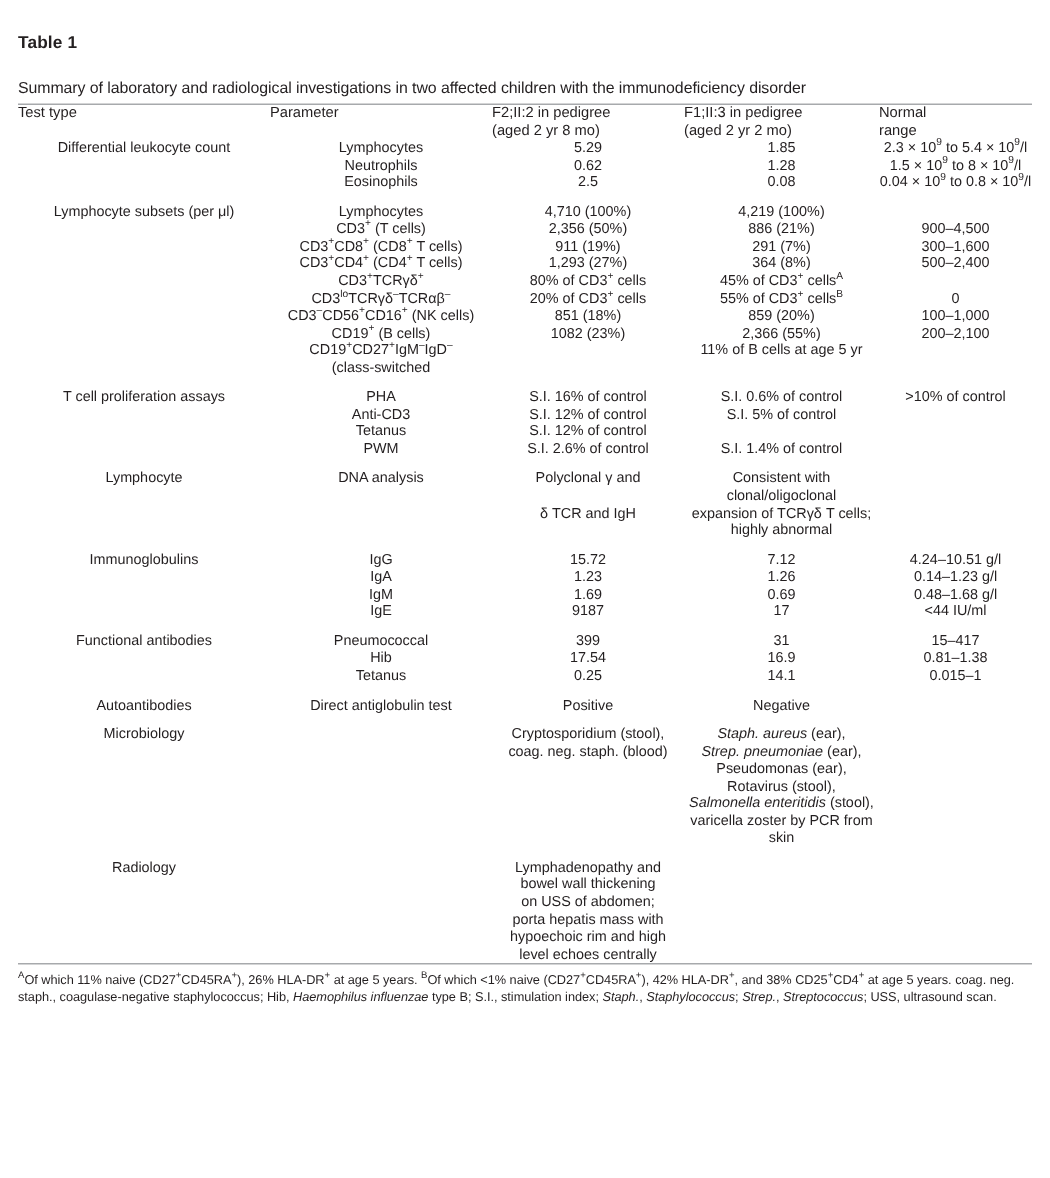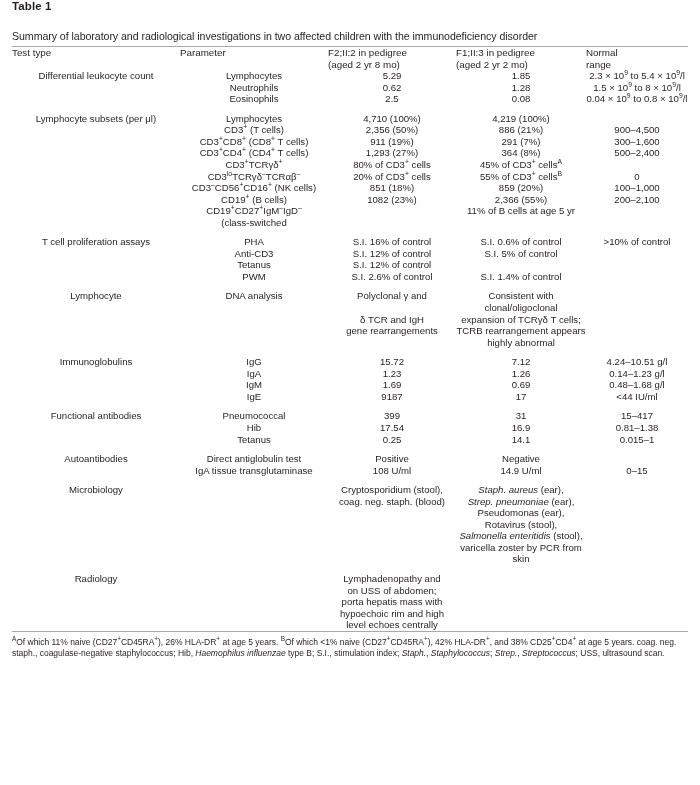--- a/index.html
+++ b/index.html
@@ -10,21 +10,21 @@
   body {
     width: 700px;
     height: 785px;
     font-family: "Liberation Sans", sans-serif;
     color: #231f20;
     -webkit-font-smoothing: antialiased;
   }
   .table-wrap {
     width: 700px;
     box-sizing: border-box;
-    padding: 0 12px 0 12px;
+    padding: 23px 12px 0 12px;
   }
   .tbl-number {
     font-size: 11.5px;
     font-weight: bold;
     letter-spacing: 0.1px;
     margin: 0 0 4px 0;
     line-height: 13px;
   }
   .tbl-caption {
     font-size: 10.6px;
@@ -273,27 +273,20 @@
         <tr>
           <td class="col-testtype"></td>
           <td class="col-param"></td>
           <td class="col-v1">δ TCR and IgH</td>
           <td class="col-v2">expansion of TCRγδ T cells;</td>
           <td class="col-range"></td>
         </tr>
         <tr>
           <td class="col-testtype"></td>
           <td class="col-param"></td>
-          <td class="col-v1">gene rearrangements</td>
-          <td class="col-v2">TCRB rearrangement appears</td>
-          <td class="col-range"></td>
-        </tr>
-        <tr>
-          <td class="col-testtype"></td>
-          <td class="col-param"></td>
           <td class="col-v1"></td>
           <td class="col-v2">highly abnormal</td>
           <td class="col-range"></td>
         </tr>
         <tr class="spacer-row">
           <td colspan="5">&nbsp;</td>
         </tr>
         <tr>
           <td class="col-testtype">Immunoglobulins</td>
           <td class="col-param">IgG</td>
@@ -349,27 +342,20 @@
         <tr class="spacer-row">
           <td colspan="5">&nbsp;</td>
         </tr>
         <tr>
           <td class="col-testtype">Autoantibodies</td>
           <td class="col-param">Direct antiglobulin test</td>
           <td class="col-v1">Positive</td>
           <td class="col-v2">Negative</td>
           <td class="col-range"></td>
         </tr>
-        <tr>
-          <td class="col-testtype"></td>
-          <td class="col-param">IgA tissue transglutaminase</td>
-          <td class="col-v1">108 U/ml</td>
-          <td class="col-v2">14.9 U/ml</td>
-          <td class="col-range">0–15</td>
-        </tr>
         <tr class="spacer-row">
           <td colspan="5">&nbsp;</td>
         </tr>
         <tr>
           <td class="col-testtype">Microbiology</td>
           <td class="col-param"></td>
           <td class="col-v1">Cryptosporidium (stool),</td>
           <td class="col-v2"><i>Staph. aureus</i> (ear),</td>
           <td class="col-range"></td>
         </tr>
@@ -414,20 +400,27 @@
         <tr>
           <td class="col-testtype">Radiology</td>
           <td class="col-param"></td>
           <td class="col-v1">Lymphadenopathy and</td>
           <td class="col-v2"></td>
           <td class="col-range"></td>
         </tr>
         <tr>
           <td class="col-testtype"></td>
           <td class="col-param"></td>
+          <td class="col-v1">bowel wall thickening</td>
+          <td class="col-v2"></td>
+          <td class="col-range"></td>
+        </tr>
+        <tr>
+          <td class="col-testtype"></td>
+          <td class="col-param"></td>
           <td class="col-v1">on USS of abdomen;</td>
           <td class="col-v2"></td>
           <td class="col-range"></td>
         </tr>
         <tr>
           <td class="col-testtype"></td>
           <td class="col-param"></td>
           <td class="col-v1">porta hepatis mass with</td>
           <td class="col-v2"></td>
           <td class="col-range"></td>

